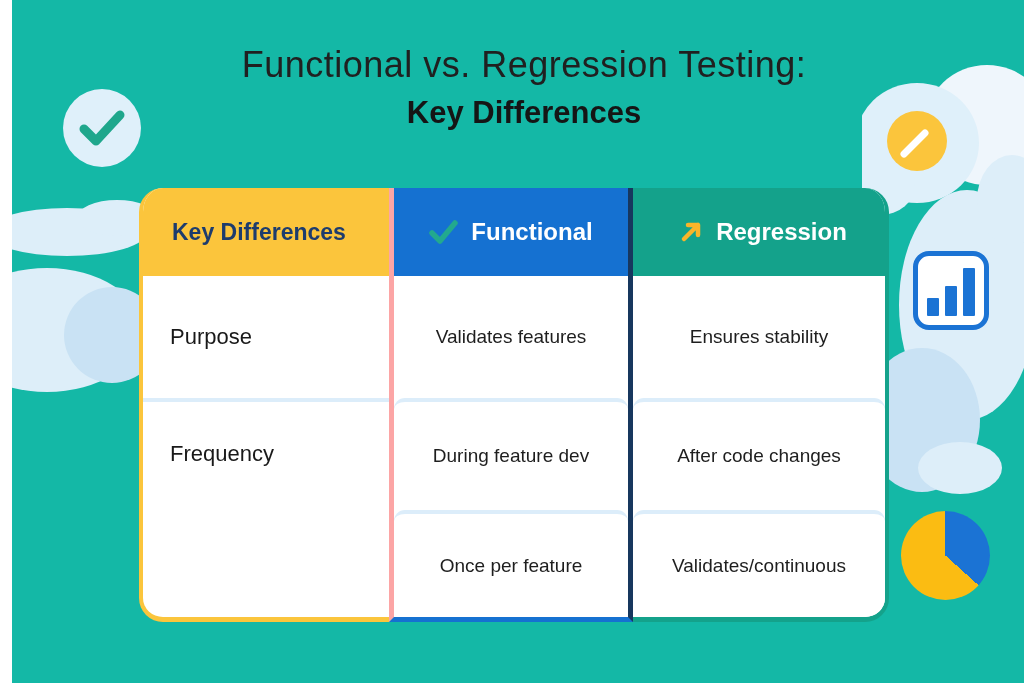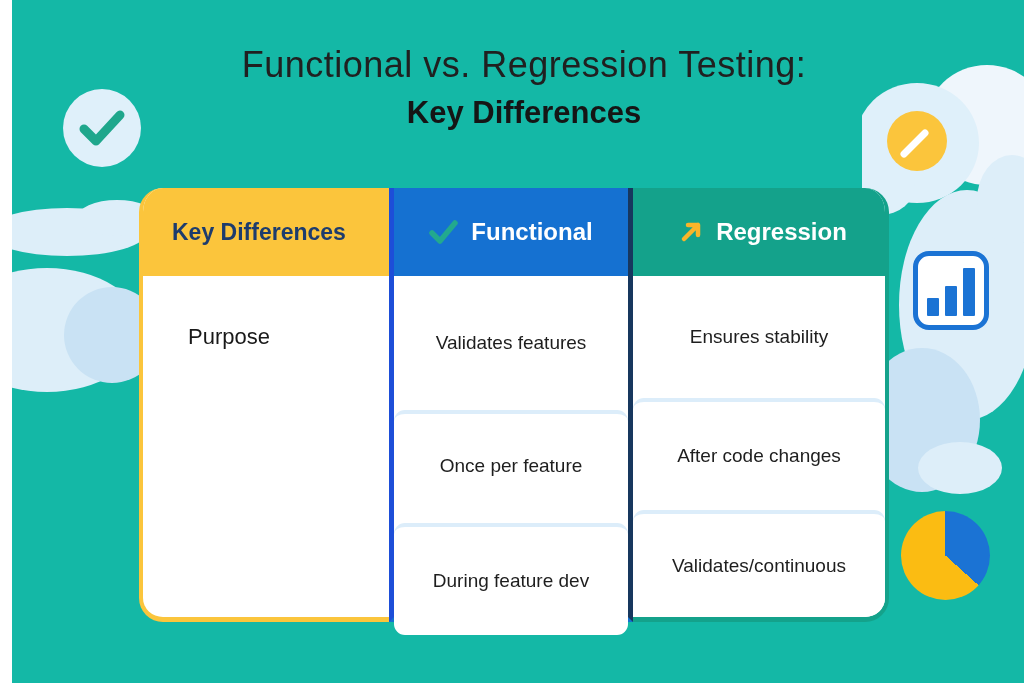--- a/index.html
+++ b/index.html
@@ -19,33 +19,33 @@
             border:5px solid #1b73d4;border-radius:16px;z-index:1;box-sizing:border-box;
             display:flex;align-items:flex-end;justify-content:center;gap:6px;padding:9px 9px 9px 9px;}
   .bar-icon .bar{width:12px;background:#1b73d4;border-radius:1px;}
   .pie{position:absolute;left:889px;top:511px;width:89px;height:89px;border-radius:50%;z-index:2;
        background:conic-gradient(#1b73d4 0deg 132deg,#fbbc12 132deg 360deg);}
   
   .ctable{position:absolute;left:127px;top:188px;width:750px;height:434px;display:flex;z-index:2;}
   .col{box-sizing:border-box;display:flex;flex-direction:column;background:#fff;}
   .col1{width:250px;border-left:4px solid #fbc53c;border-bottom:5px solid #fbc53c;
         border-radius:24px 0 0 24px;overflow:hidden;}
-  .col2{width:244px;border-left:5px solid #1d4ed8;border-right:5px solid #17375e;
-        border-bottom:5px solid #1571d1;gap:6px;}
+  .col2{width:244px;border-left:5px solid #fca5a5;border-right:5px solid #17375e;
+        border-bottom:5px solid #1571d1;}
   .col3{width:256px;border-right:4px solid #14a28b;border-bottom:5px solid #14a28b;
         border-radius:0 24px 24px 0;overflow:hidden;}
   .hcell{height:88px;flex:0 0 88px;display:flex;align-items:center;box-sizing:border-box;}
   .h1{background:#fbc53c;color:#1d3c6d;font-weight:700;font-size:23px;padding-left:29px;}
   .h2{background:#1571d1;color:#fff;font-weight:700;font-size:24px;justify-content:center;gap:13px;}
   .h3{background:#14a28b;color:#fff;font-weight:700;font-size:24px;justify-content:center;gap:13px;padding-left:8px;}
   .bcell{box-sizing:border-box;display:flex;align-items:center;background:#fff;font-size:19px;}
   .r1{height:122px;flex:0 0 122px;}
   .r2{height:112px;flex:0 0 112px;border-top:4px solid #dcedfa;}
   .r3{height:107px;flex:0 0 107px;border-top:4px solid #dcedfa;}
-  .lab{padding-left:45px;font-size:22px;font-weight:500;color:#191919;}
+  .lab{padding-left:27px;font-size:22px;font-weight:500;color:#191919;}
   .lab span{display:inline-block;max-width:130px;line-height:1.32;}
   .val{justify-content:center;text-align:center;border-radius:11px;}
   .icon{display:inline-flex;align-items:center;}
 </style>
 </head>
 <body>
 
 <div class="canvas">
 
   <svg class="deco" style="left:0;top:180px" width="135" height="220" viewBox="0 0 135 220">
@@ -96,39 +96,42 @@
 
   <div class="ctable">
 
     <div class="col col1">
       <div class="hcell h1">
         <span>Key Differences</span>
       </div>
       <div class="bcell r1 lab">
         <span>Purpose</span>
       </div>
+      <div class="bcell r3 lab">
+        <span>Frequency</span>
+      </div>
     </div>
 
     <div class="col col2">
       <div class="hcell h2">
         <span class="icon">
           <svg width="29" height="24" viewBox="0 0 29 24">
             <polyline points="3,13 11,21 26,3" fill="none" stroke="#22a98e" stroke-width="5.5" stroke-linecap="round" stroke-linejoin="round"></polyline>
           </svg>
         </span>
         <span>Functional</span>
       </div>
       <div class="bcell r1 val">
         <span>Validates features</span>
       </div>
+      <div class="bcell r2 val">
+        <span>During feature dev</span>
+      </div>
       <div class="bcell r3 val">
         <span>Once per feature</span>
-      </div>
-      <div class="bcell r2 val">
-        <span>During feature dev</span>
       </div>
     </div>
 
     <div class="col col3">
       <div class="hcell h3">
         <span class="icon">
           <svg width="24" height="24" viewBox="0 0 24 24">
             <path d="M5 19 L19 5 M9 5 H19 V15" fill="none" stroke="#f9b529" stroke-width="4.5" stroke-linecap="round" stroke-linejoin="round"></path>
           </svg>
         </span>

